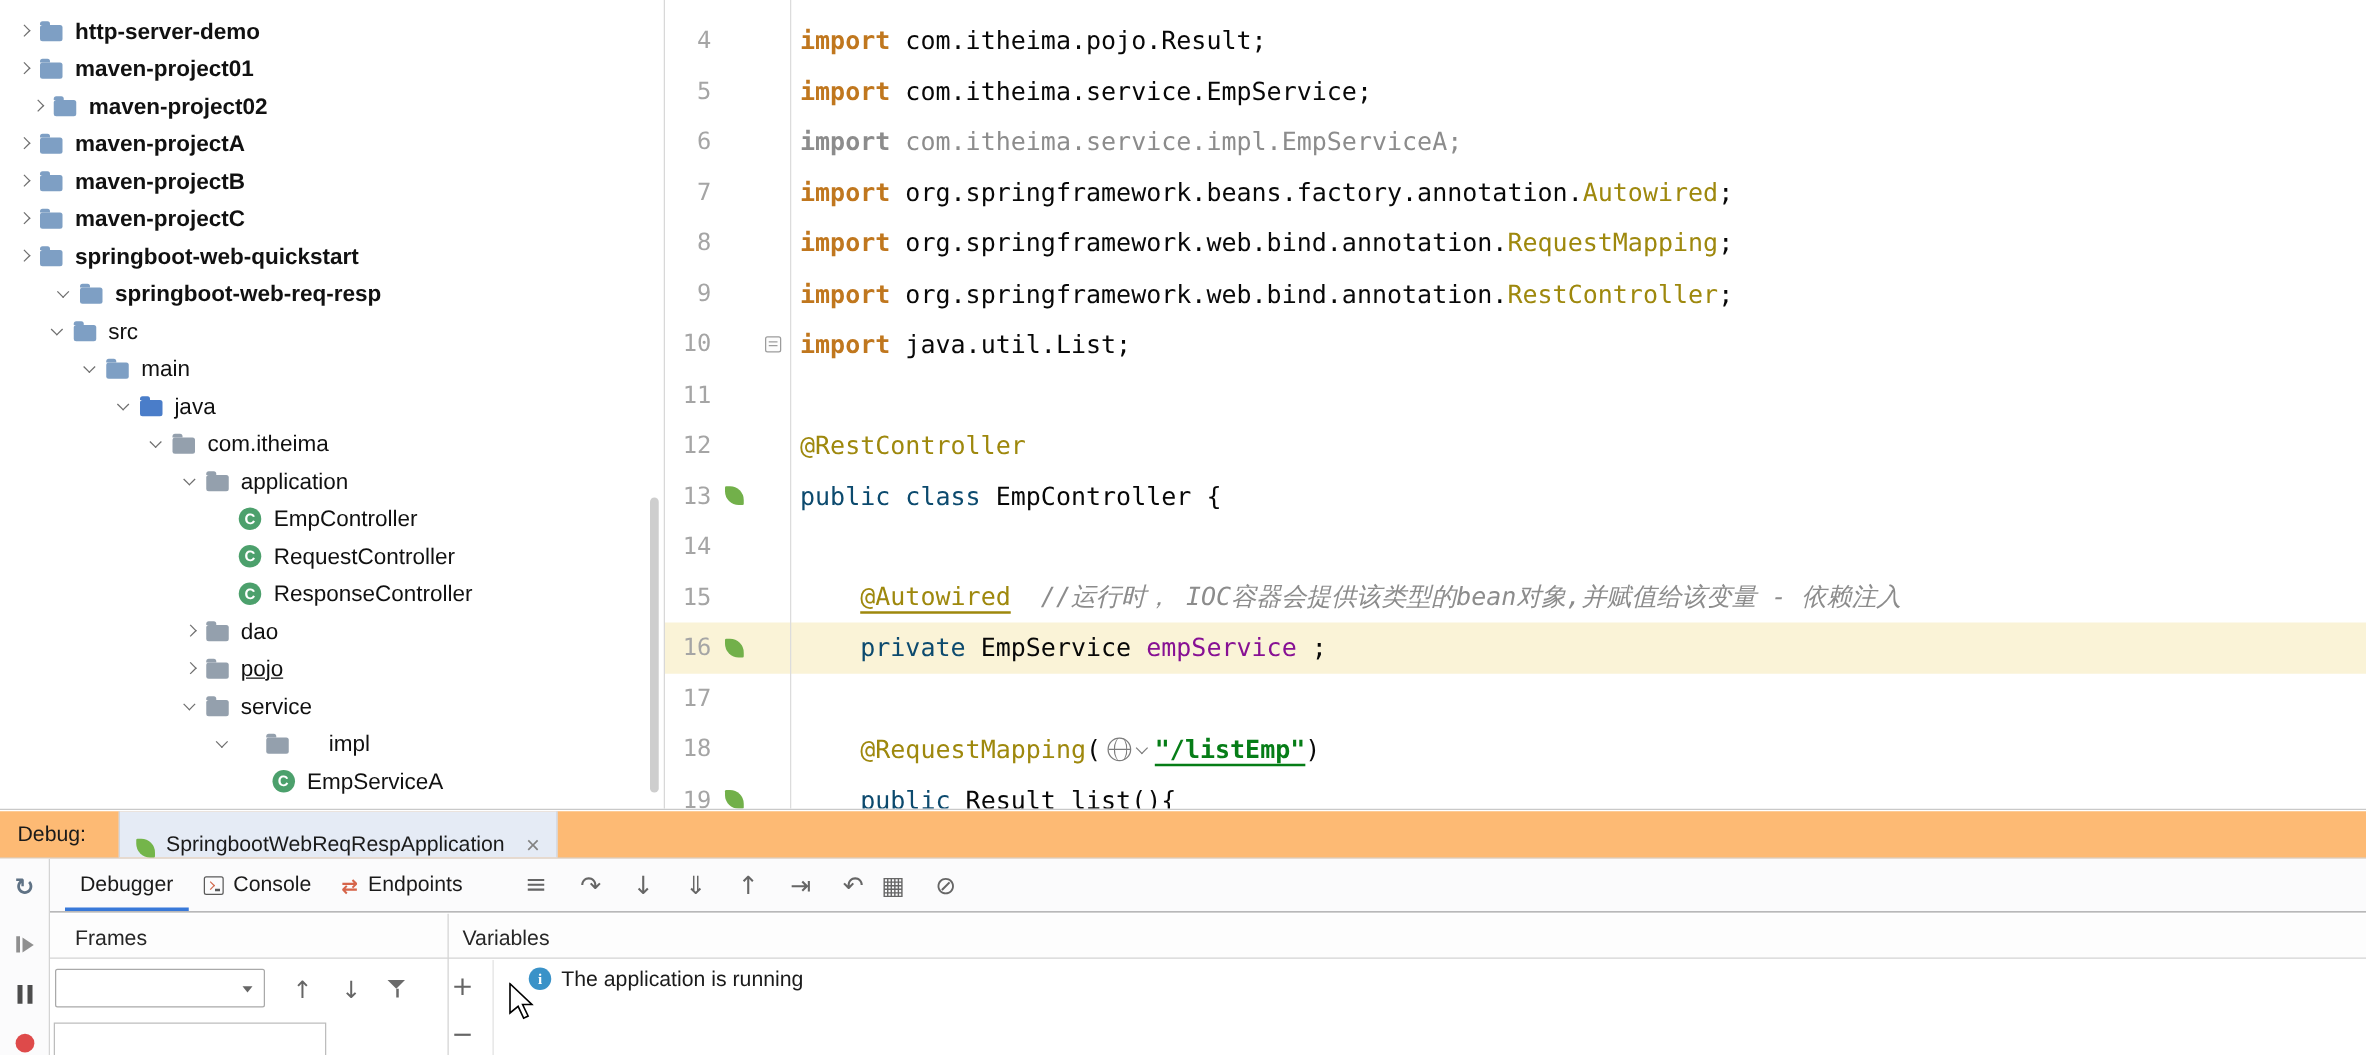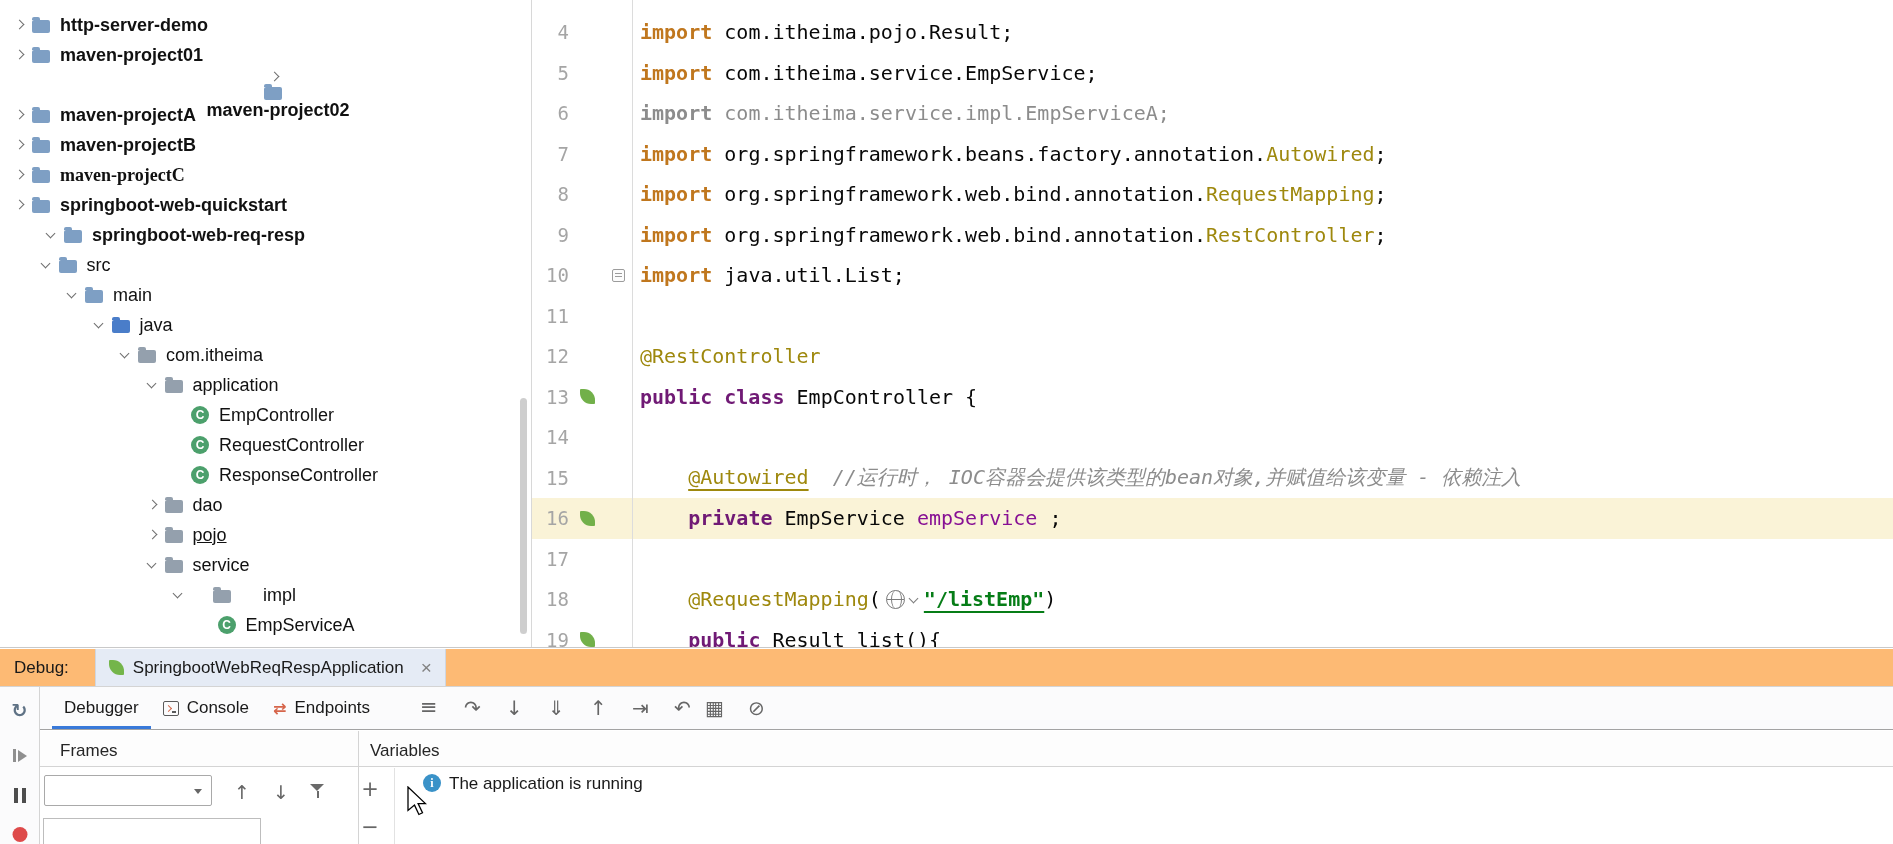--- a/index.html
+++ b/index.html
@@ -33,21 +33,21 @@
   .editor-pane{position:absolute;left:532px;top:0;right:0;height:647px;background:#fff;overflow:hidden}
   .gutter-border{position:absolute;left:100px;top:0;bottom:0;width:1px;background:#DCDCDC;z-index:3}
   .code-lines{position:absolute;top:12px;left:0;right:0}
   .code-row{display:flex;align-items:center;height:40.5px;position:relative}
   .code-row.hl{background:#FAF3D7}
   .lnum{width:37px;flex:none;text-align:right;font-family:"DejaVu Sans Mono",monospace;font-size:19px;color:#A5A5A5}
   .gcell{width:36px;flex:none;display:flex;align-items:center;justify-content:center}
   .gfold{width:26px;flex:none;display:flex;align-items:center;justify-content:center}
   .code-text{white-space:pre;font-family:"DejaVu Sans Mono",monospace;font-size:20px;padding-left:9px;color:#080808}
   .tk-pl{color:#080808}
-  .tk-kw{color:#701a75;font-weight:bold}
+  .tk-kw{color:#0c4a6e;font-weight:normal}
   .tk-kwi{color:#C0771E;font-weight:bold}
   .tk-ann{color:#9E880D}
   .tk-annu{color:#9E880D;text-decoration:underline;text-underline-offset:5px}
   .tk-gr{color:#8C8C8C}
   .tk-grb{color:#8C8C8C;font-weight:bold}
   .tk-cm{color:#8C8C8C;font-style:italic}
   .tk-fld{color:#871094}
   .tk-str{color:#067D17;font-weight:bold;text-decoration:underline;text-underline-offset:5px}
   .i-leaf{width:15px;height:15px;background:#72B04A;border-radius:1px 11px 1px 11px;display:block}
   .i-fold{width:13px;height:13px;border:1px solid #9C9C9C;border-radius:2px;background:#FCFCFC;position:relative;display:block}
@@ -55,21 +55,21 @@
   .globe-wrap{display:inline-flex;align-items:center;margin:0 6px 0 5px;vertical-align:-3px}
   .globe{width:19px;height:19px;border:1.5px solid #7C7C7C;border-radius:50%;position:relative;display:inline-block}
   .globe::before{content:"";position:absolute;left:0;right:0;top:50%;height:1.5px;margin-top:-1px;background:#7C7C7C}
   .globe::after{content:"";position:absolute;left:50%;top:-1px;bottom:-1px;width:9px;margin-left:-4.5px;border:1.5px solid #7C7C7C;border-top:none;border-bottom:none;border-radius:50%}
   .globe-chev{width:9px;height:9px;position:relative;margin-left:4px}
   .globe-chev::before{content:"";position:absolute;top:0;left:1px;width:6px;height:6px;border-right:1.6px solid #7C7C7C;border-bottom:1.6px solid #7C7C7C;transform:rotate(45deg)}
 
   
   .debug-panel{position:absolute;left:0;top:647px;right:0;bottom:0;background:#fff;border-top:1px solid #C9C9C9;overflow:hidden;font-size:17px}
   .rowA{position:absolute;left:0;right:0;top:1px;height:38px;background:#fdba74;border-bottom:1px solid #D4D4D4;display:flex;align-items:center;padding-left:14px;color:#1A1A1A}
-  .session-tab{height:100%;display:flex;align-items:center;gap:9px;padding:0 13px;margin-left:26px;background:#E5EBF5;border-left:1px solid #CFD6E0;border-right:1px solid #CFD6E0;color:#1A1A1A}
+  .session-tab{height:100%;display:flex;align-items:flex-end;gap:9px;padding:0 13px;margin-left:26px;background:#E5EBF5;border-left:1px solid #CFD6E0;border-right:1px solid #CFD6E0;color:#1A1A1A}
   .spring-run-icon{width:15px;height:15px;background:#74B54A;border-radius:1px 11px 1px 11px;flex:none}
   .tab-close{color:#828282;font-size:19px;margin-left:8px;line-height:1}
   .rowB{position:absolute;left:0;right:0;top:39px;height:43px;background:#FBFBFC;border-bottom:1px solid #a3a3a3}
   .vtabs{position:absolute;left:52px;top:0;bottom:0;display:flex}
   .vtab{display:flex;align-items:center;gap:8px;padding:0 12px;height:100%;color:#1A1A1A;cursor:default}
   .vtab.sel{box-shadow:inset 0 -3px 0 #3879D9}
   .console-icon{width:16px;height:15px;border:1.6px solid #5A5A5A;border-radius:2px;position:relative;flex:none}
   .console-icon::before{content:"";position:absolute;left:2px;top:4px;width:4px;height:4px;border-top:1.6px solid #D26B4F;border-right:1.6px solid #D26B4F;transform:rotate(45deg)}
   .console-icon::after{content:"";position:absolute;right:2px;bottom:2px;width:4px;height:1.6px;background:#5A5A5A}
   .endpoints-icon{font-family:"DejaVu Sans",sans-serif;color:#D6654A;font-size:16px;font-weight:bold;flex:none}
@@ -118,36 +118,36 @@
     <div class="tree-row" style="padding-left: 12px;">
       <span class="chev chev-right"></span>
       <span class="i-folder f-folder"></span>
       <span class="tree-label bold">http-server-demo</span>
     </div>
     <div class="tree-row" style="padding-left: 12px;">
       <span class="chev chev-right"></span>
       <span class="i-folder f-folder"></span>
       <span class="tree-label bold">maven-project01</span>
     </div>
-    <div class="tree-row" style="padding-left: 23px; flex-direction: column;">
+    <div class="tree-row" style="padding-left: 23px;">
       <span class="chev chev-right"></span>
       <span class="i-folder f-folder"></span>
       <span class="tree-label bold">maven-project02</span>
     </div>
     <div class="tree-row" style="padding-left: 12px;">
       <span class="chev chev-right"></span>
       <span class="i-folder f-folder"></span>
       <span class="tree-label bold">maven-projectA</span>
     </div>
     <div class="tree-row" style="padding-left: 12px;">
       <span class="chev chev-right"></span>
       <span class="i-folder f-folder"></span>
       <span class="tree-label bold">maven-projectB</span>
     </div>
-    <div class="tree-row" style="padding-left: 12px; font-family: Liberation Serif, serif;">
+    <div class="tree-row" style="padding-left: 12px;">
       <span class="chev chev-right"></span>
       <span class="i-folder f-folder"></span>
       <span class="tree-label bold">maven-projectC</span>
     </div>
     <div class="tree-row" style="padding-left: 12px;">
       <span class="chev chev-right"></span>
       <span class="i-folder f-folder"></span>
       <span class="tree-label bold">springboot-web-quickstart</span>
     </div>
     <div class="tree-row" style="padding-left: 12px; margin-left: 32px;">

